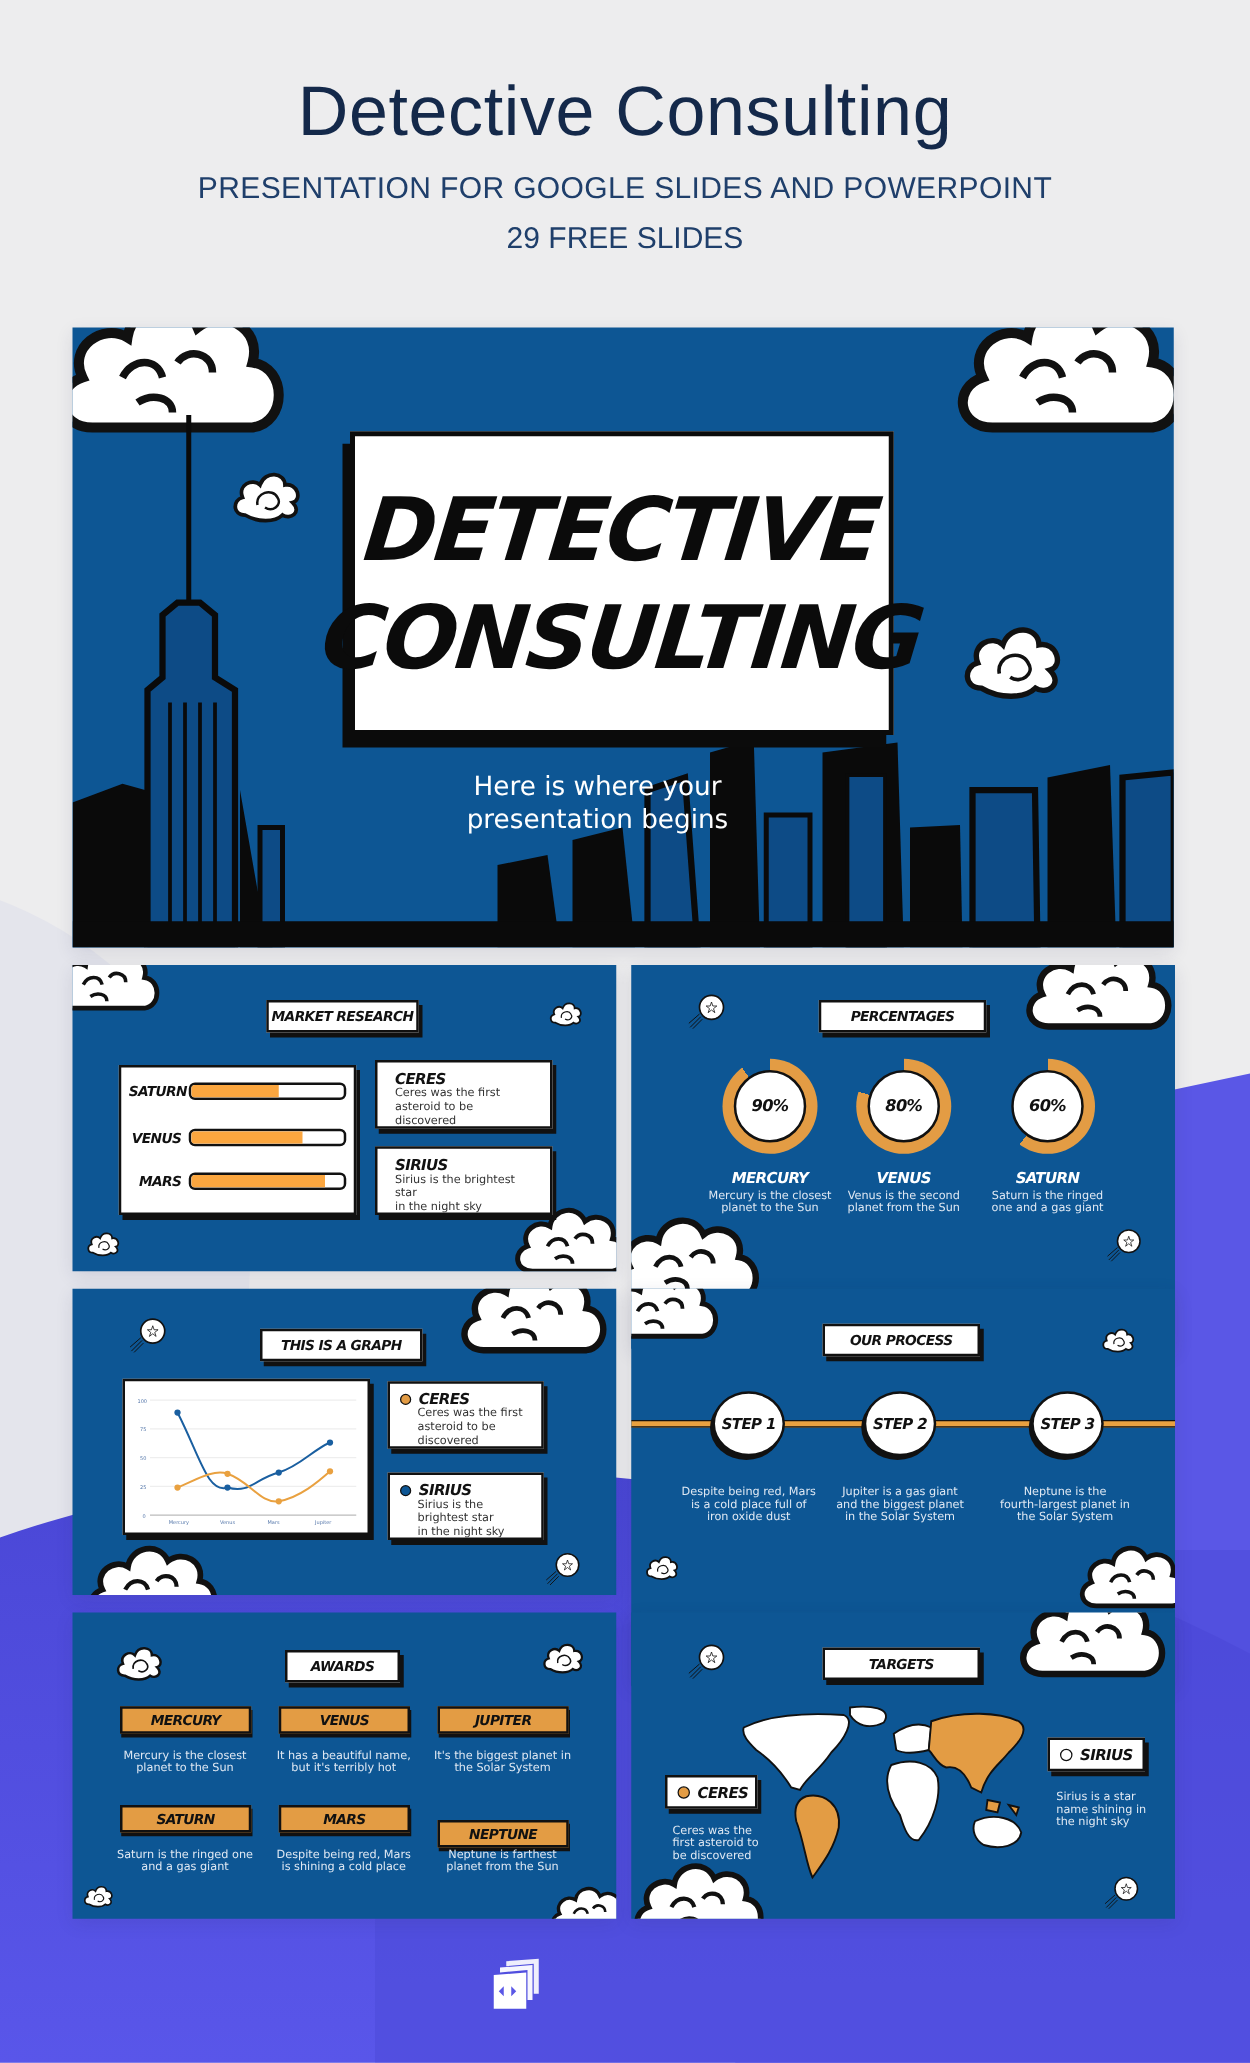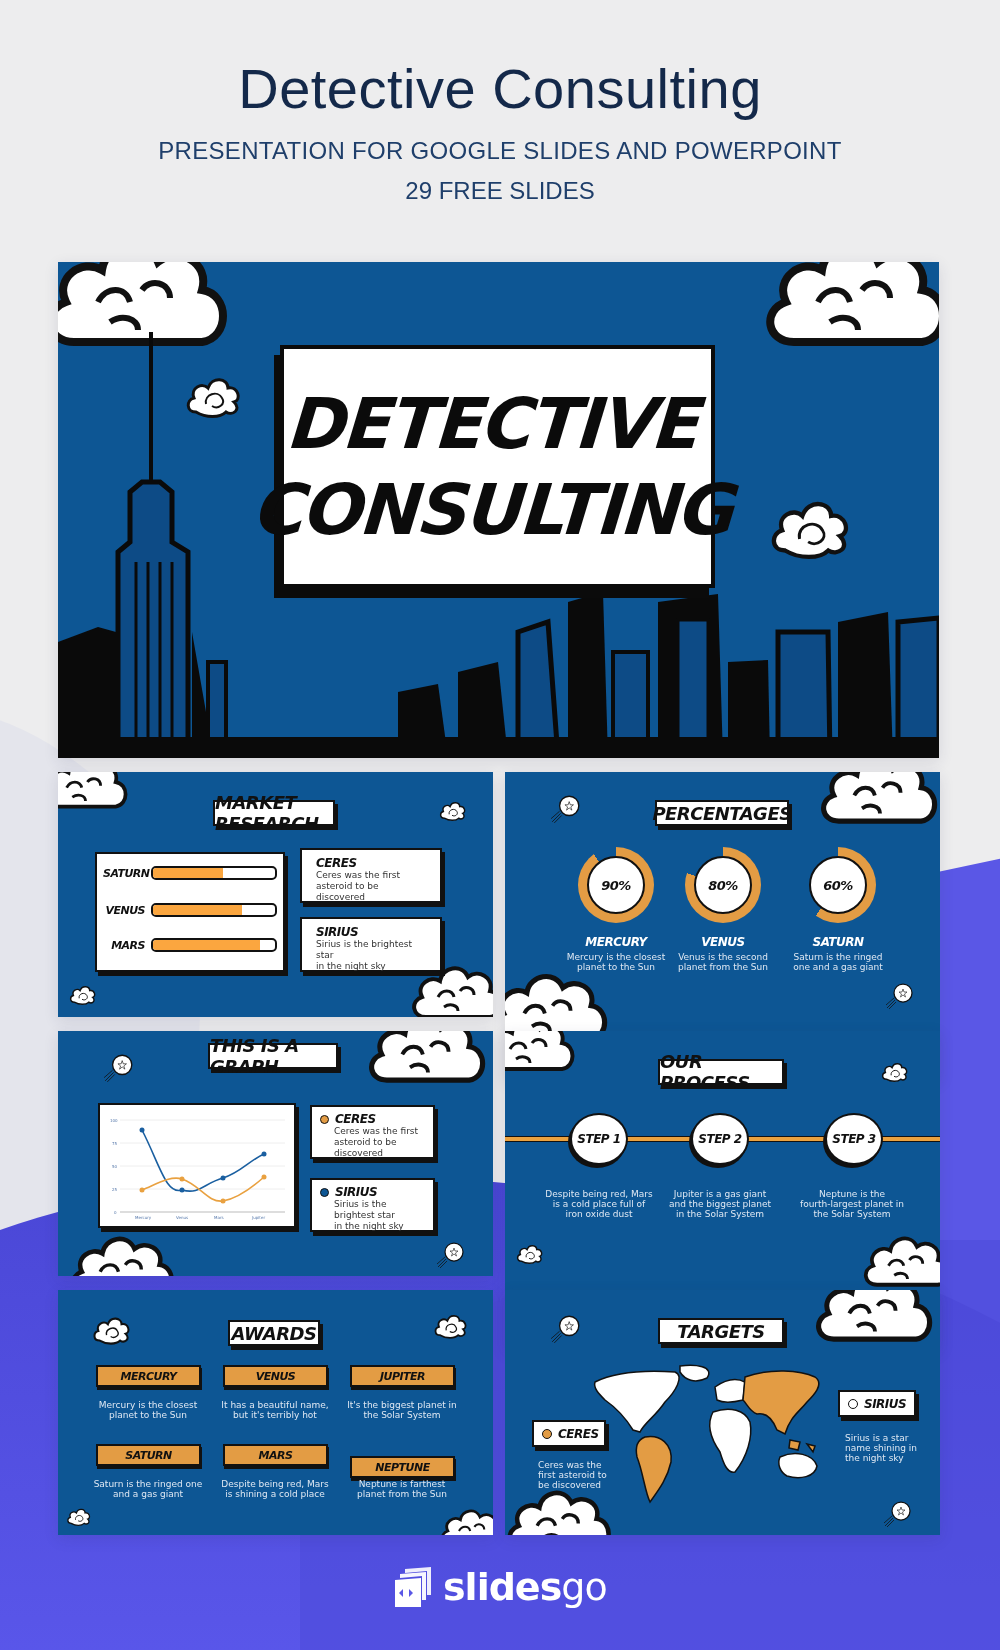--- a/index.html
+++ b/index.html
@@ -56,21 +56,21 @@
   #s1 .subtitle { position: absolute; left: 240px; top: 354px; width: 360px; font-size: 21px; line-height: 26px; color: #fff; text-align: center; }
 
   
   #s2 { left: 58px; top: 772px; width: 435px; height: 245px; }
   #s3 { left: 505px; top: 772px; width: 435px; height: 307px; }
   #s4 { left: 58px; top: 1031px; width: 435px; height: 245px; }
   #s5 { left: 505px; top: 1031px; width: 435px; height: 318px; }
   #s6 { left: 58px; top: 1290px; width: 435px; height: 245px; }
   #s7 { left: 505px; top: 1290px; width: 435px; height: 245px; }
 
-  .slide-title { font-size: 18px; }
+  .slide-title { font-size: 11px; }
 
   .panel { position: absolute; background: #fff; border: 2px solid #111; box-shadow: 3px 4px 0 #111; }
   .bar-row { position: absolute; left: 6px; display: flex; align-items: center; }
   .bar-label { width: 42px; text-align: right; font-size: 11px; color: #111; margin-right: 6px; }
   .bar-track { width: 126px; height: 14px; border: 2px solid #111; border-radius: 5px; background: #fff; overflow: hidden; }
   .bar-fill { height: 100%; background: #fba63f; }
   .info-title { font-size: 12px; color: #111; }
   .info-desc { font-size: 9px; color: #333; line-height: 11px; }
 
   .ring { position: absolute; width: 76px; height: 76px; border-radius: 50%; }
@@ -170,20 +170,24 @@
       <path d="M780 426 L780 290 L830 280 L835 426 Z"></path>
       <path d="M840 426 L840 290 L881 286 L881 426 Z" fill="#0d4b86" stroke="#0a0a0a" stroke-width="5"></path>
       <rect x="0" y="405" width="881" height="21"></rect>
     </g>
   </svg>
 
   <div class="titlebox">
     <span class="comic">DETECTIVE</span>
     <span class="comic">CONSULTING</span>
   </div>
+  <div class="subtitle poppins">
+    <div>Here is where your</div>
+    <div>presentation begins</div>
+  </div>
 </div>
 
 <div class="slide" id="s2">
   <svg class="cloud" style="left:-20px;top:-22px;width:95px;height:66px">
       <use href="#cloud"></use>
     </svg>
   <svg class="cloud" style="left:380px;top:26px;width:30px;height:24px">
       <use href="#puff"></use>
     </svg>
   <svg class="cloud" style="left:10px;top:210px;width:30px;height:24px">
@@ -280,21 +284,21 @@
   <svg class="cloud" style="left:-10px;top:195px;width:150px;height:80px">
       <use href="#cloud"></use>
     </svg>
   <svg class="cloud" style="left:45px;top:20px;width:32px;height:32px">
       <use href="#star-puff"></use>
     </svg>
   <svg class="cloud" style="left:378px;top:208px;width:30px;height:30px">
       <use href="#star-puff"></use>
     </svg>
 
-  <div class="label-box comic slide-title" style="left:150px;top:12px;width:130px;height:26px">THIS IS A GRAPH</div>
+  <div class="label-box comic slide-title" style="left:150px;top:32px;width:130px;height:26px">THIS IS A GRAPH</div>
 
   <div class="panel" style="left:40px;top:72px;width:198px;height:125px">
     <svg width="194" height="121" viewBox="0 0 194 121">
       <g stroke="#eee" stroke-width="1">
         <line x1="20" y1="15" x2="185" y2="15"></line>
           <line x1="20" y1="38" x2="185" y2="38"></line>
           <line x1="20" y1="61" x2="185" y2="61"></line>
           <line x1="20" y1="84" x2="185" y2="84"></line>
       </g>
       <line x1="20" y1="107" x2="185" y2="107" stroke="#bbb" stroke-width="1"></line>
@@ -481,14 +485,13 @@
   </div>
 </div>
 
 <div class="footer-logo">
   <svg width="42" height="44" viewBox="0 0 42 44">
     <path d="M12 4 L38 2 L38 30 L34 30 L34 6 L12 8 Z" fill="#fff" opacity="0.9"></path>
     <path d="M7 9 L33 7 L33 35 L29 35 L29 11 L7 13 Z" fill="#fff" opacity="0.95"></path>
     <path d="M2 15 L28 13 L28 42 L2 42 Z" fill="#fff"></path>
     <path d="M10 28 L6 24 L10 20 Z M16 20 L20 24 L16 28 Z" fill="#5a57e6" transform="translate(0,4)"></path>
   </svg>
-  <span class="word"><span>slides</span><span class="go">go</span></span>
 </div>
 
 </body></html>

